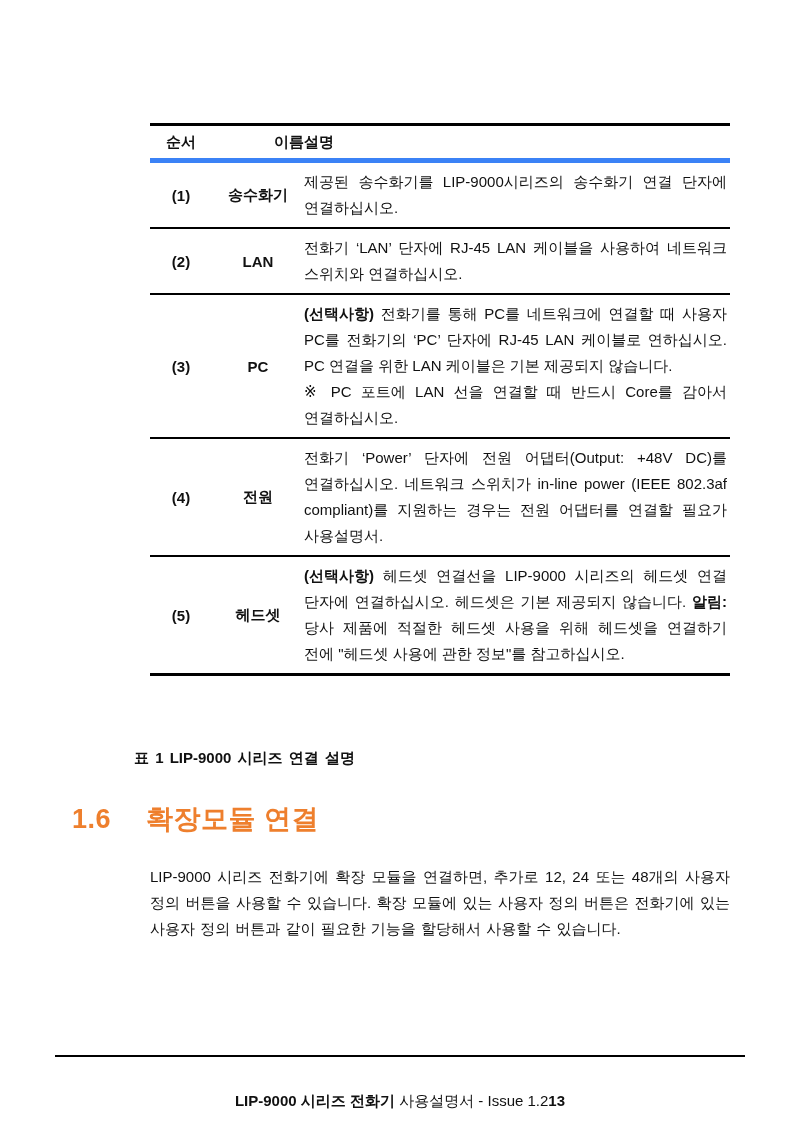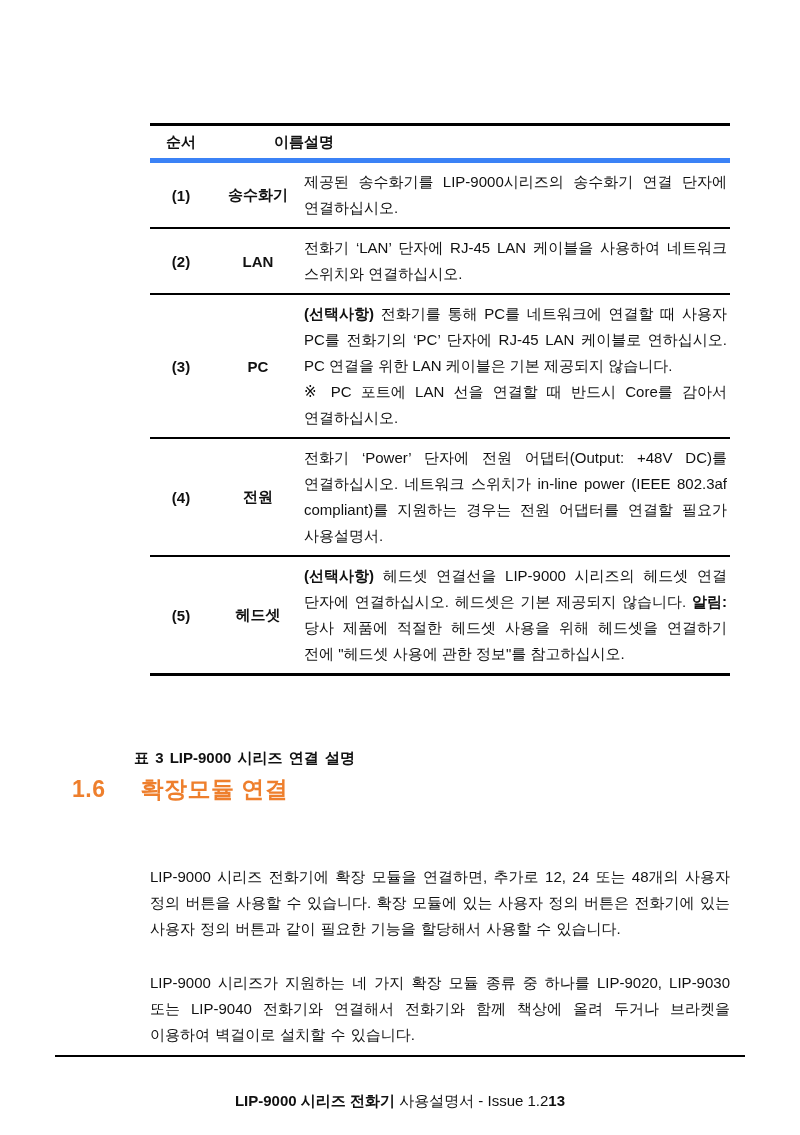--- a/index.html
+++ b/index.html
@@ -57,24 +57,24 @@
 
   
   .caption {
     position:absolute; left:134px; top:749px;
     font-size:15px; font-weight:bold;
     word-spacing:2px;
   }
 
   
   .section-heading {
-    position:absolute; left:72px; top:772px;
+    position:absolute; left:72px; top:802px;
     display:flex; gap:35px;
     color:#EE7F2D;
-    font-size:23px; font-weight:bold;
+    font-size:27px; font-weight:bold;
     line-height:34px;
     letter-spacing:0.5px;
   }
 
   
   .body-para {
     position:absolute; left:150px; width:580px;
     font-size:15px; line-height:26px;
     text-align:justify;
     word-break:keep-all;
@@ -145,29 +145,28 @@
           <td class="num">(5)</td>
           <td class="name">헤드셋</td>
           <td class="desc">
               <div class="runblock"><span class="b">(선택사항)</span><span> 헤드셋 연결선을 LIP-9000 시리즈의 헤드셋 연결 단자에 연결하십시오. 헤드셋은 기본 제공되지 않습니다. </span><span class="b">알림:</span><span> 당사 제품에 적절한 헤드셋 사용을 위해 헤드셋을 연결하기 전에 "헤드셋 사용에 관한 정보"를 참고하십시오.</span></div>
             </td>
         </tr>
       </tbody>
     </table>
   </div>
 
-  <div class="caption">표 3 LIP-9000 시리즈 연결 설명</div>
+  <div class="caption">표 1 LIP-9000 시리즈 연결 설명</div>
 
   <div class="section-heading">
     <span>1.6</span>
     <span>확장모듈 연결</span>
   </div>
 
   <p class="body-para para-1">LIP-9000 시리즈 전화기에 확장 모듈을 연결하면, 추가로 12, 24 또는 48개의 사용자 정의 버튼을 사용할 수 있습니다. 확장 모듈에 있는 사용자 정의 버튼은 전화기에 있는 사용자 정의 버튼과 같이 필요한 기능을 할당해서 사용할 수 있습니다.</p>
-  <p class="body-para para-2">LIP-9000 시리즈가 지원하는 네 가지 확장 모듈 종류 중 하나를 LIP-9020, LIP-9030 또는 LIP-9040 전화기와 연결해서 전화기와 함께 책상에 올려 두거나 브라켓을 이용하여 벽걸이로 설치할 수 있습니다.</p>
 
   <div class="footer-rule"></div>
   <div class="footer">
     <div>
         <div class="runblock"><span class="b">LIP-9000 시리즈 전화기</span><span> 사용설명서 - Issue 1.2</span></div>
       </div>
     <div class="page-num">13</div>
   </div>
 
 </div>

